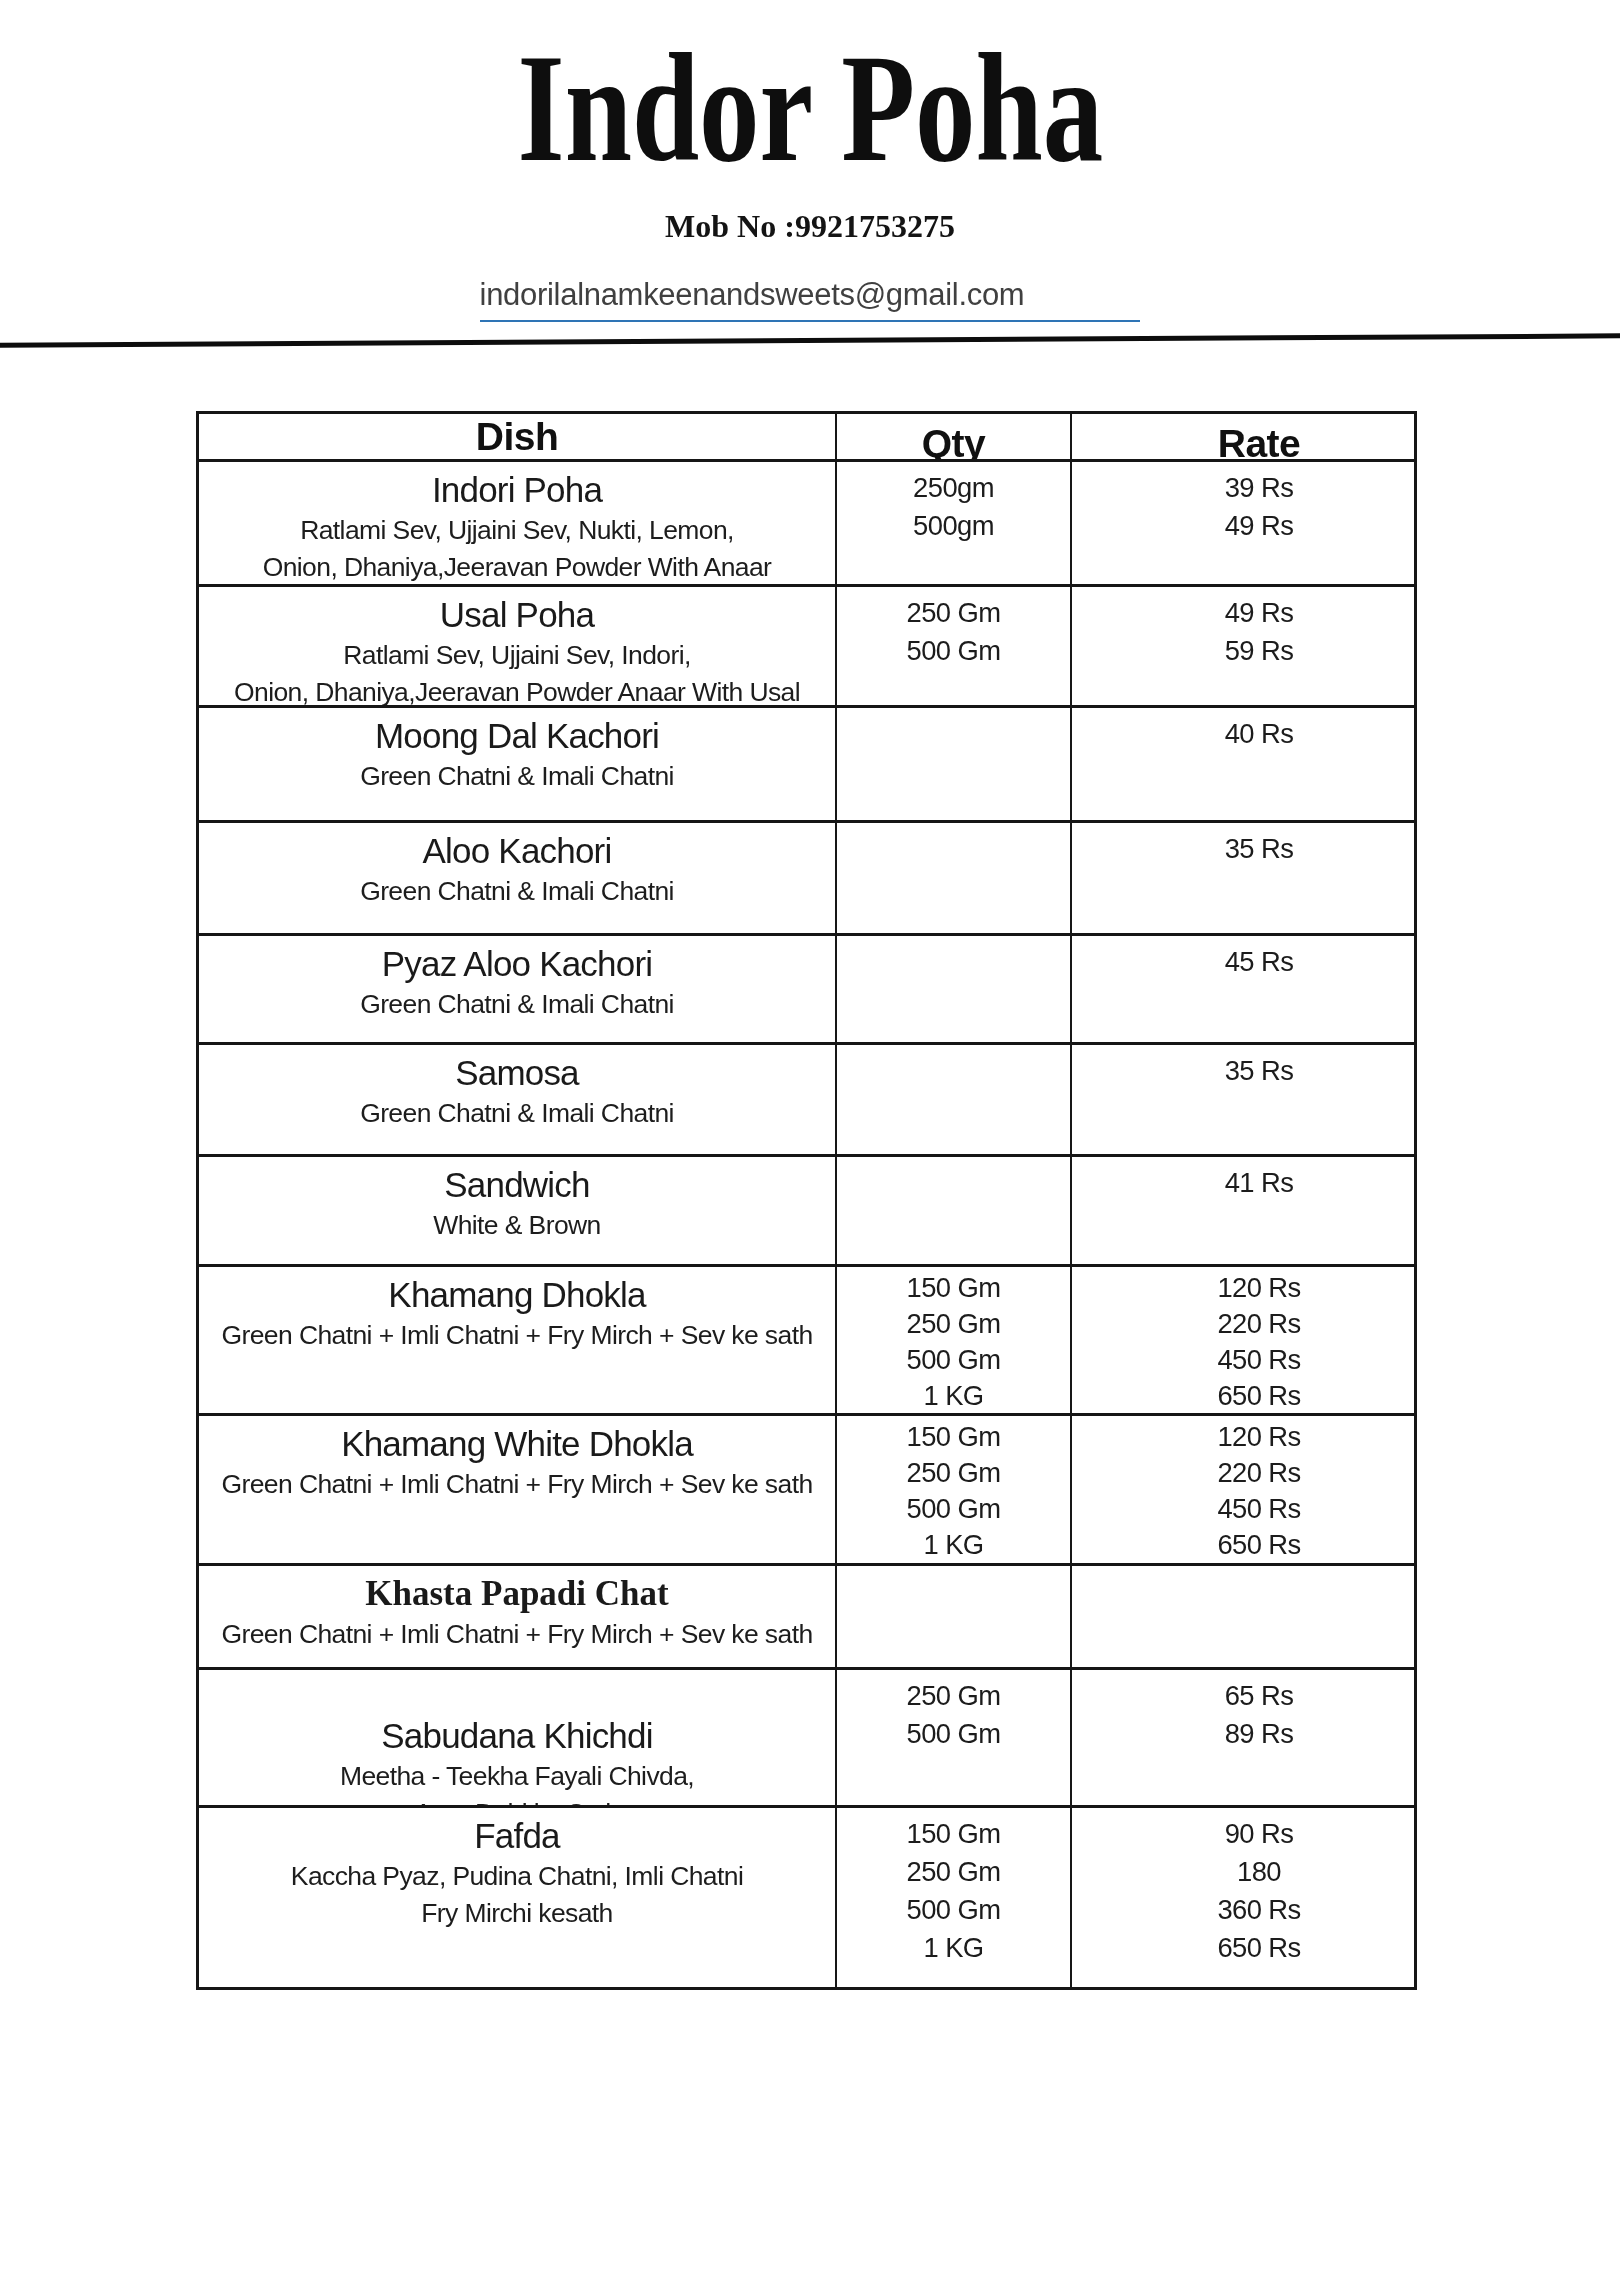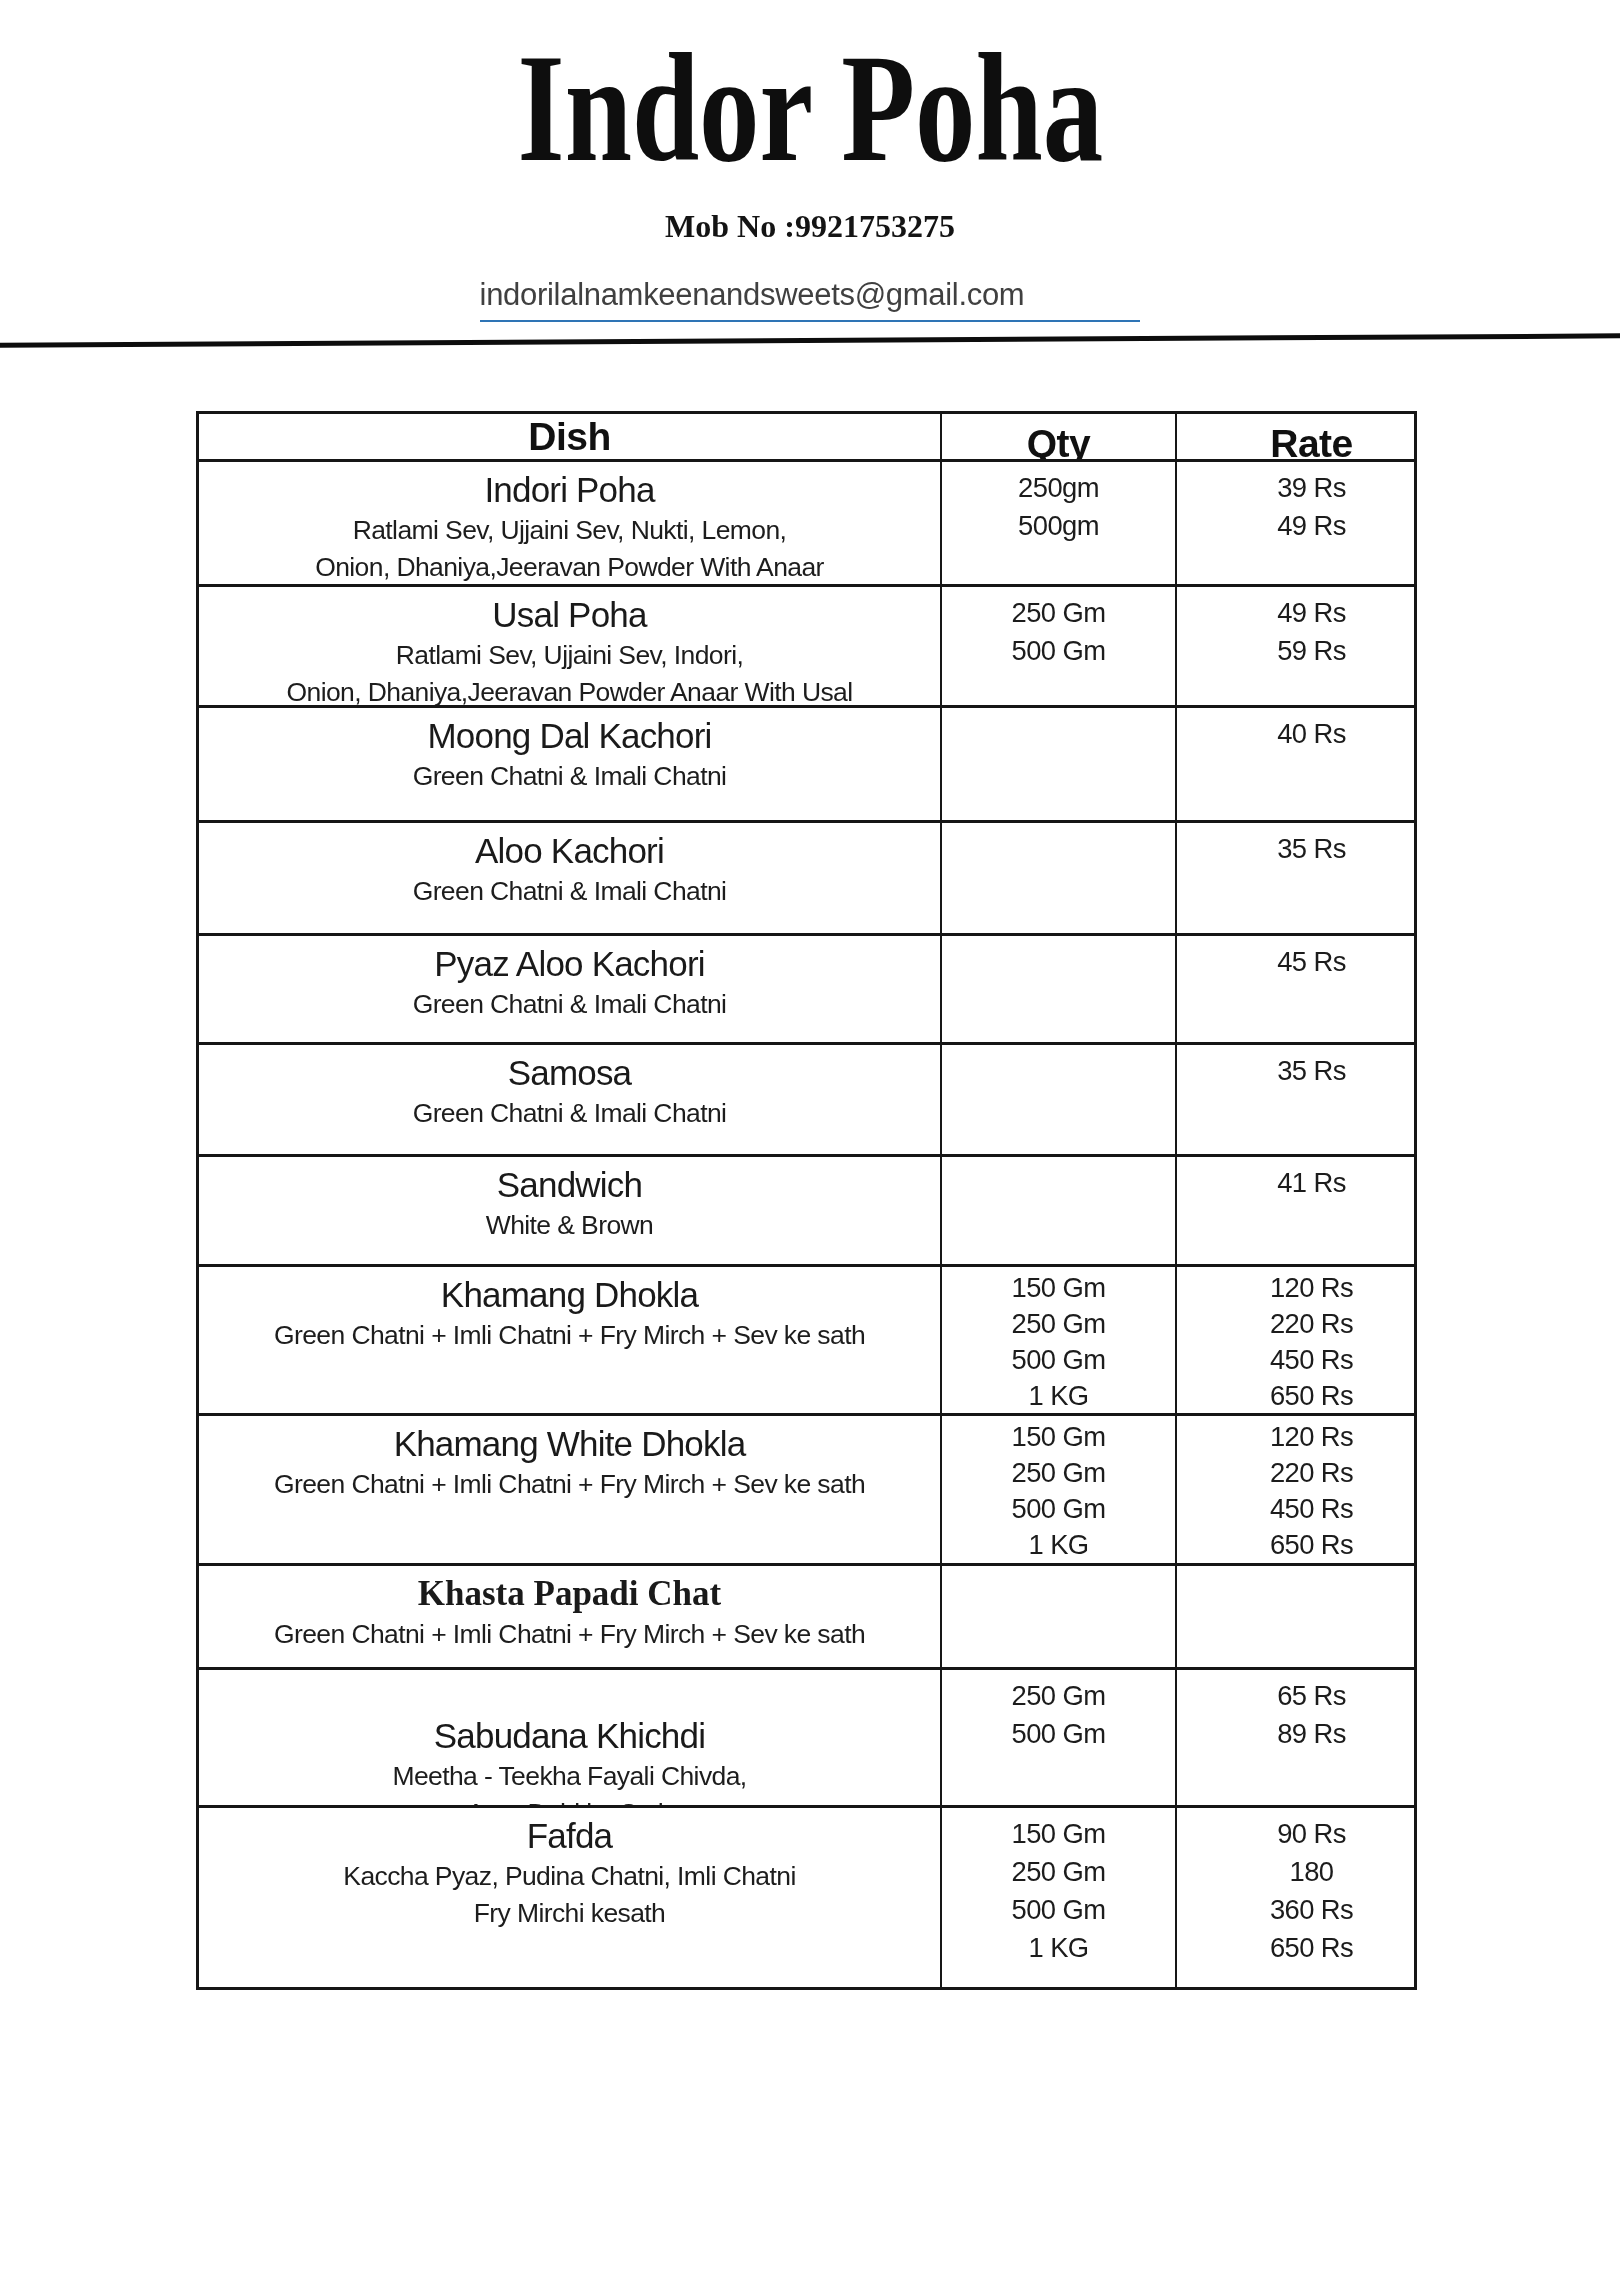--- a/index.html
+++ b/index.html
@@ -31,21 +31,21 @@
     background:#0d0d0d; transform:rotate(-0.33deg); transform-origin:50% 50%;
   }
   
   .menu-table {
     position:absolute; left:196px; top:411px; width:1221px; height:1579px;
     border:3.9px solid #161616; display:flex; flex-direction:column; background:#fff;
   }
   .t-row { display:flex; flex-direction:row; width:100%; border-bottom:3.9px solid #161616; }
   .t-row:last-child { border-bottom:none; }
   .c { overflow:hidden; text-align:center; }
-  .c-dish { width:743px; border-right:2.9px solid #161616; }
+  .c-dish { width:638px; border-right:2.9px solid #161616; }
   .c-qty  { width:235px; border-right:2.9px solid #161616; }
   .c-rate { flex:1;margin-left:32px; }
   
   .t-head { height:48px; }
   .t-head .c { font-weight:bold; font-size:39px; line-height:45px; letter-spacing:-0.5px; color:#111; }
   
   .rh0{height:125px}.rh1{height:121px}.rh2{height:116px}.rh3{height:113px}
   .rh4{height:110px}.rh5{height:113px}.rh6{height:110px}.rh7{height:149px}
   .rh8{height:150px}.rh9{height:105px}.rh10{height:138px}.rh11{height:180px}
   .dish-pad { padding-top:4.9px; }

